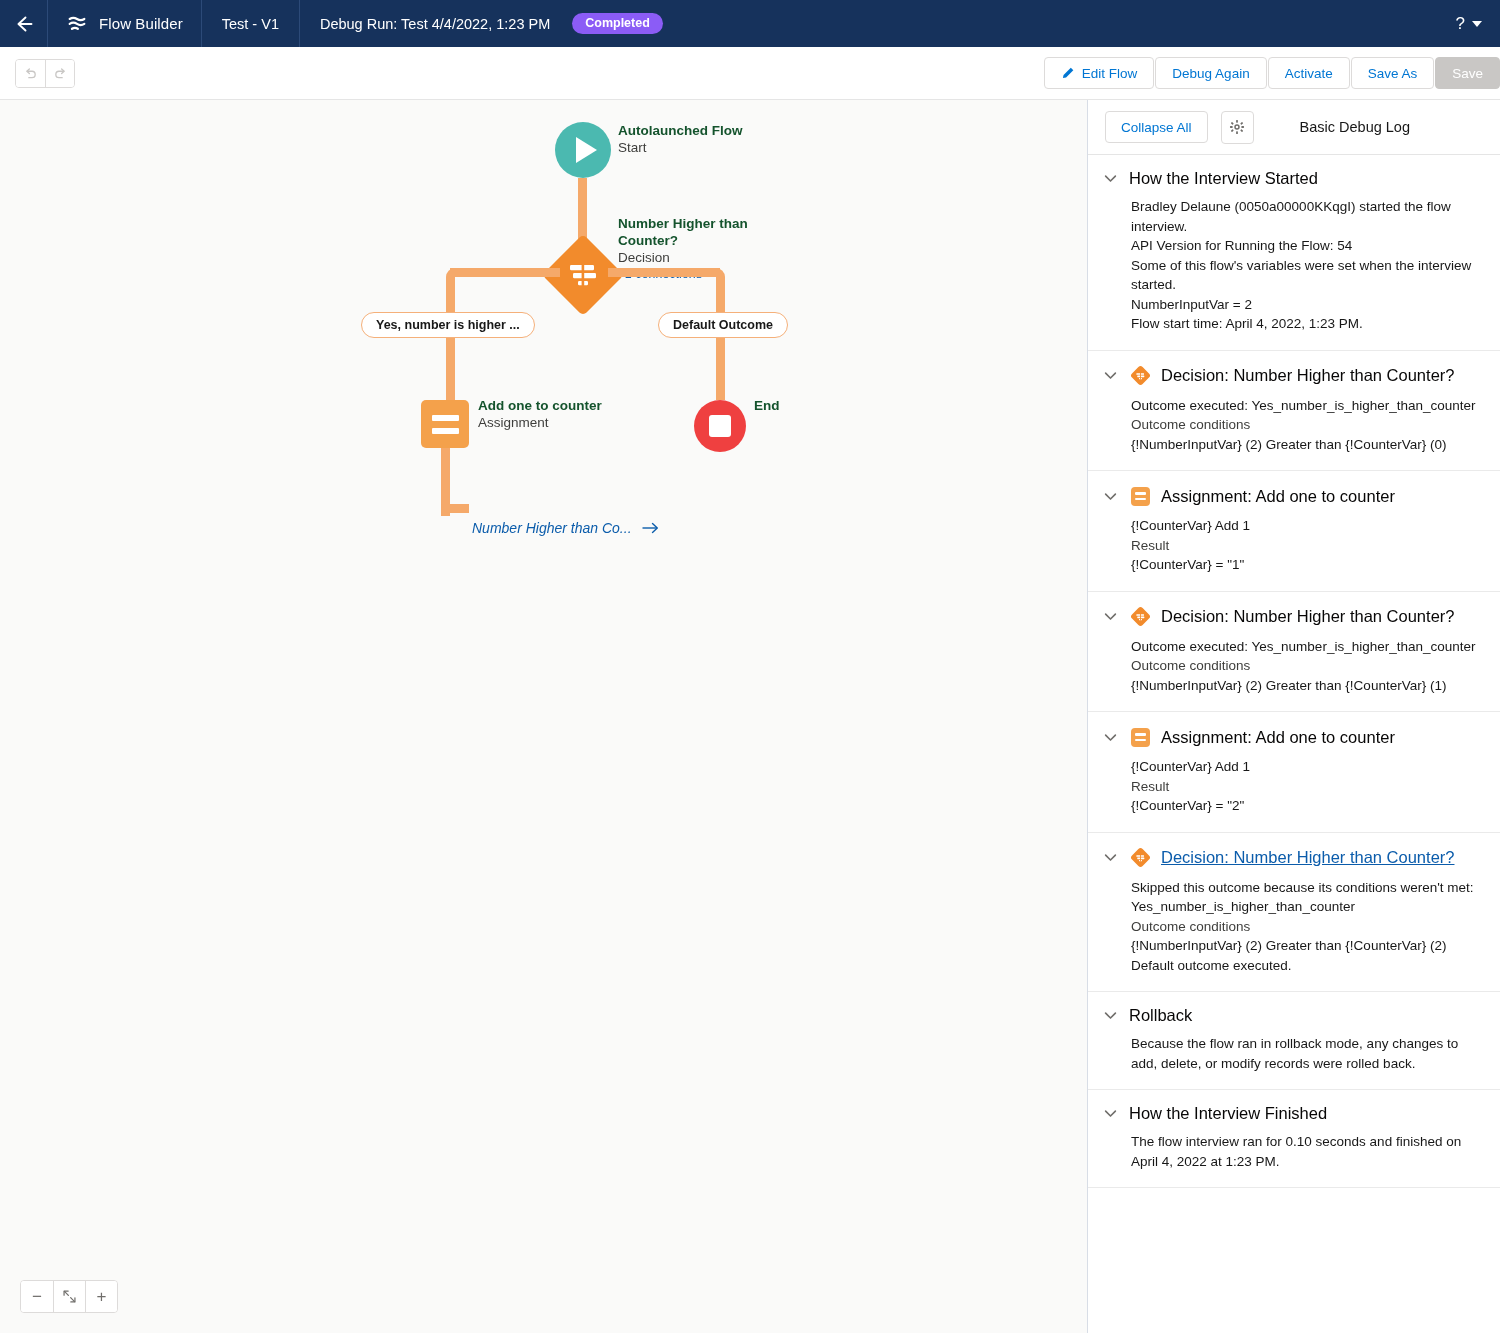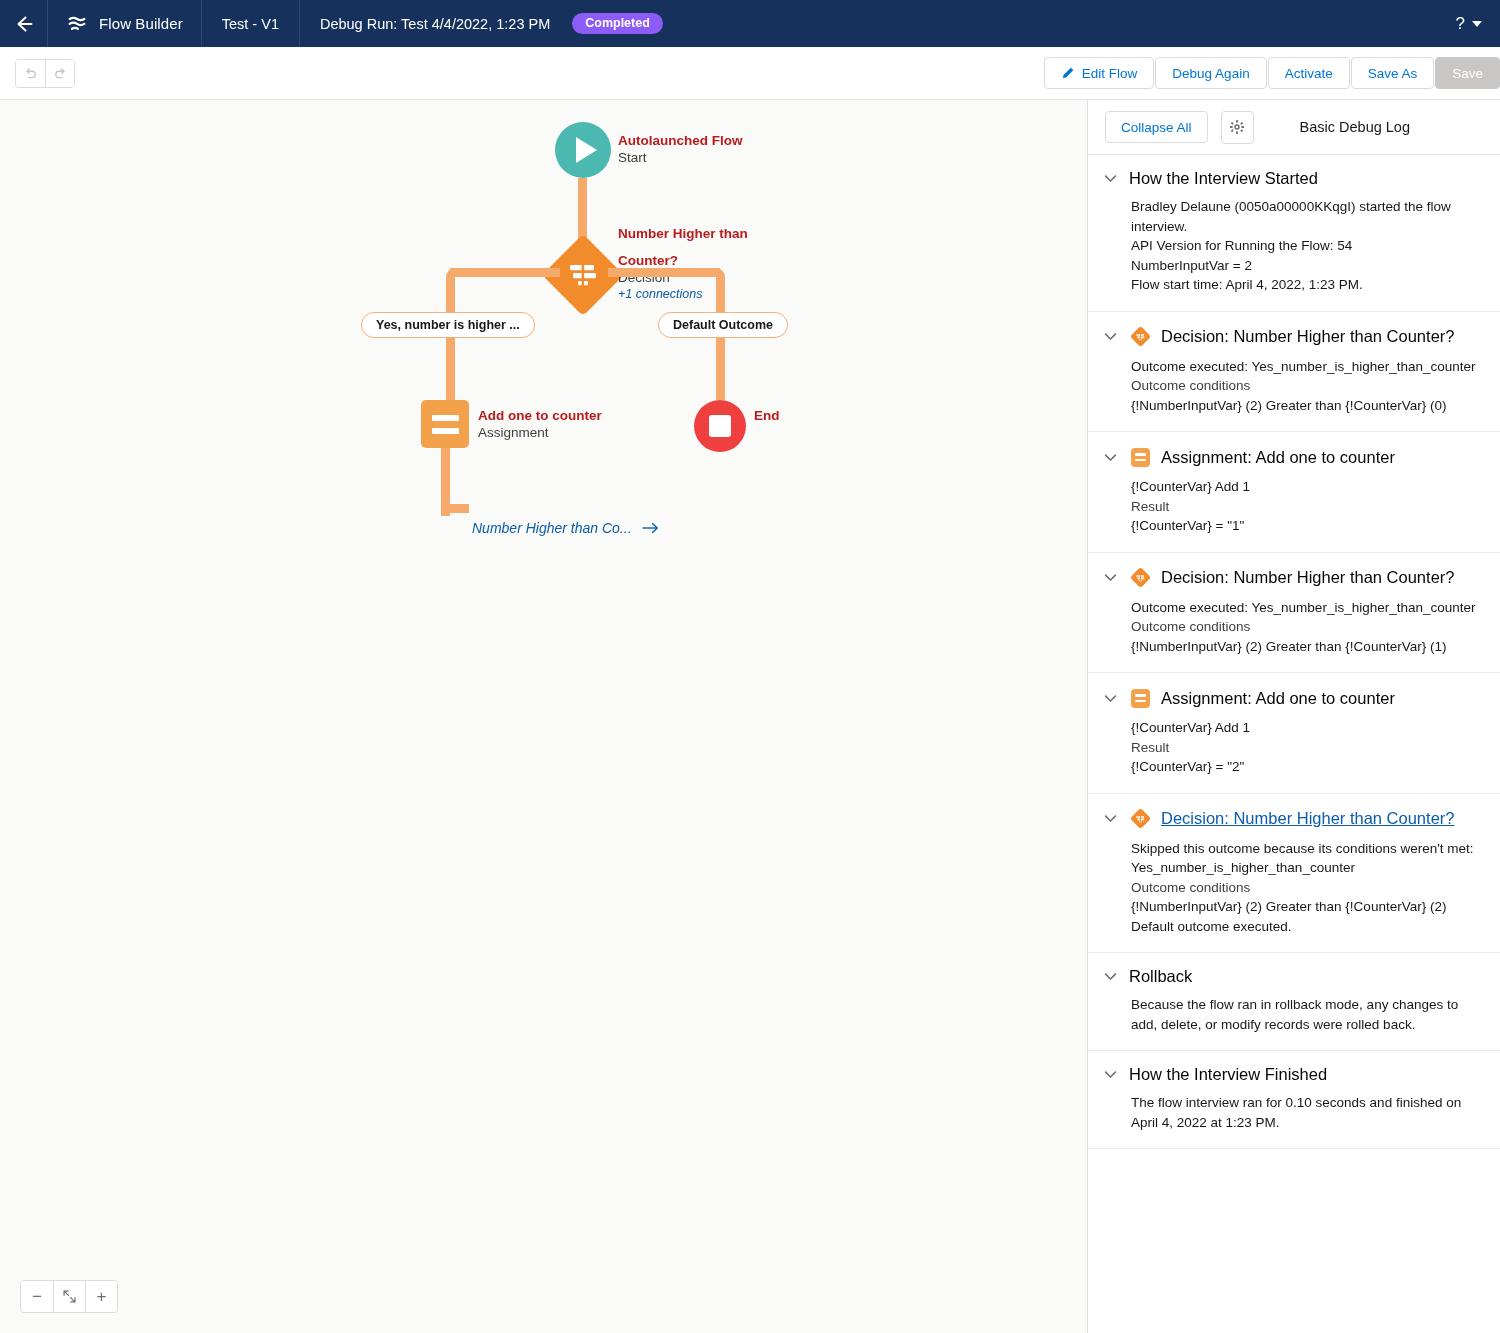--- a/index.html
+++ b/index.html
@@ -113,21 +113,21 @@
   }
   .assign-bar { width:27px; height:6px; background:#fff; border-radius:1px; }
 
   .end-circle {
     width:52px; height:52px; border-radius:50%; background:#ef4040;
     display:flex; align-items:center; justify-content:center;
   }
   .end-square { width:22px; height:22px; background:#fff; border-radius:3px; }
 
   .node-label { position:absolute; font-size:13.5px; line-height:17px; white-space:nowrap; }
-  .node-label .t1 { font-weight:bold; color:#b91c1c;margin-top:10px; }
+  .node-label .t1 { font-weight:bold; color:#14532d; }
   .node-label .t2 { color:#3e3e3c; font-weight:normal; }
   .node-label .t3 { color:#0b5cab; font-style:italic; font-size:12.5px; }
 
   .pill {
     position:absolute; border:1.5px solid #f5b07a; background:#fff;
     border-radius:15px; height:26px; display:flex; align-items:center;
     padding:0 14px; font-size:12.5px; font-weight:bold; color:#181818; white-space:nowrap;
   }
 
   .goto-link {
@@ -394,20 +394,21 @@
         <div class="section">
           <div class="sec-head">
             <svg class="chev" viewBox="0 0 16 16">
               <path d="M3.4 5.8 L8 10.4 L12.6 5.8" fill="none" stroke="#706e6b" stroke-width="1.5" stroke-linecap="round" stroke-linejoin="round"></path>
             </svg>
             <span class="sec-title">How the Interview Started</span>
           </div>
           <div class="sec-body">
             <p>Bradley Delaune (0050a00000KKqgI) started the flow interview.</p>
             <p>API Version for Running the Flow: 54</p>
+            <p>Some of this flow's variables were set when the interview started.</p>
             <p>NumberInputVar = 2</p>
             <p>Flow start time: April 4, 2022, 1:23 PM.</p>
           </div>
         </div>
         <div class="section">
           <div class="sec-head">
             <svg class="chev" viewBox="0 0 16 16">
               <path d="M3.4 5.8 L8 10.4 L12.6 5.8" fill="none" stroke="#706e6b" stroke-width="1.5" stroke-linecap="round" stroke-linejoin="round"></path>
             </svg>
             <span class="sec-icon-wrap">

